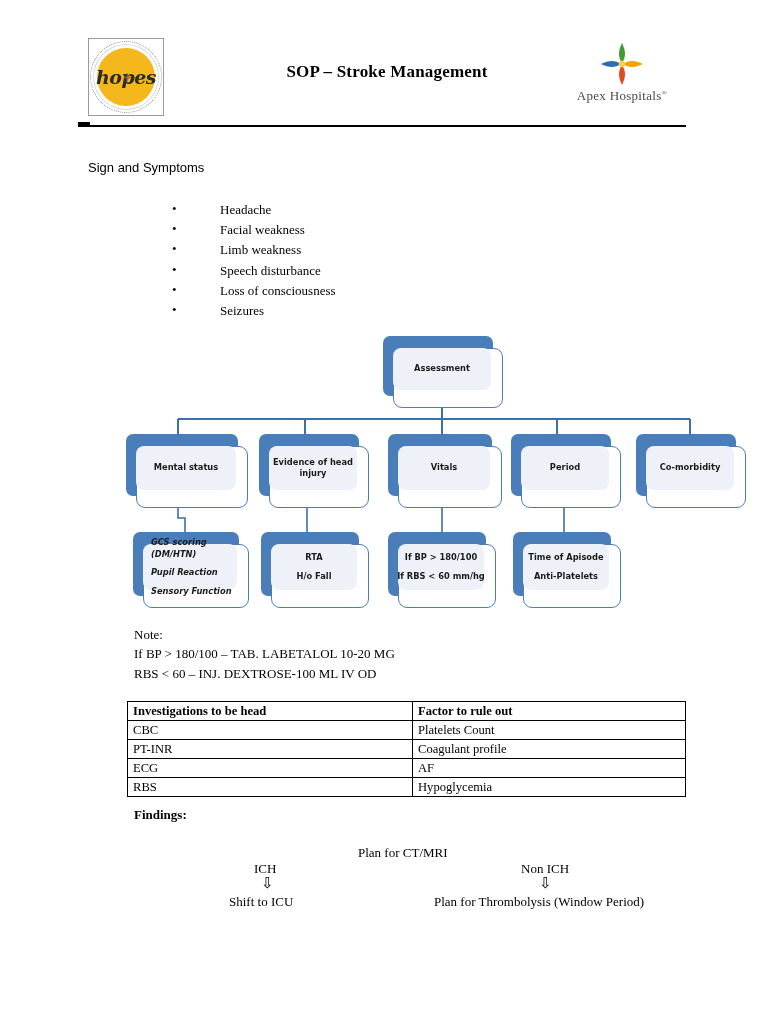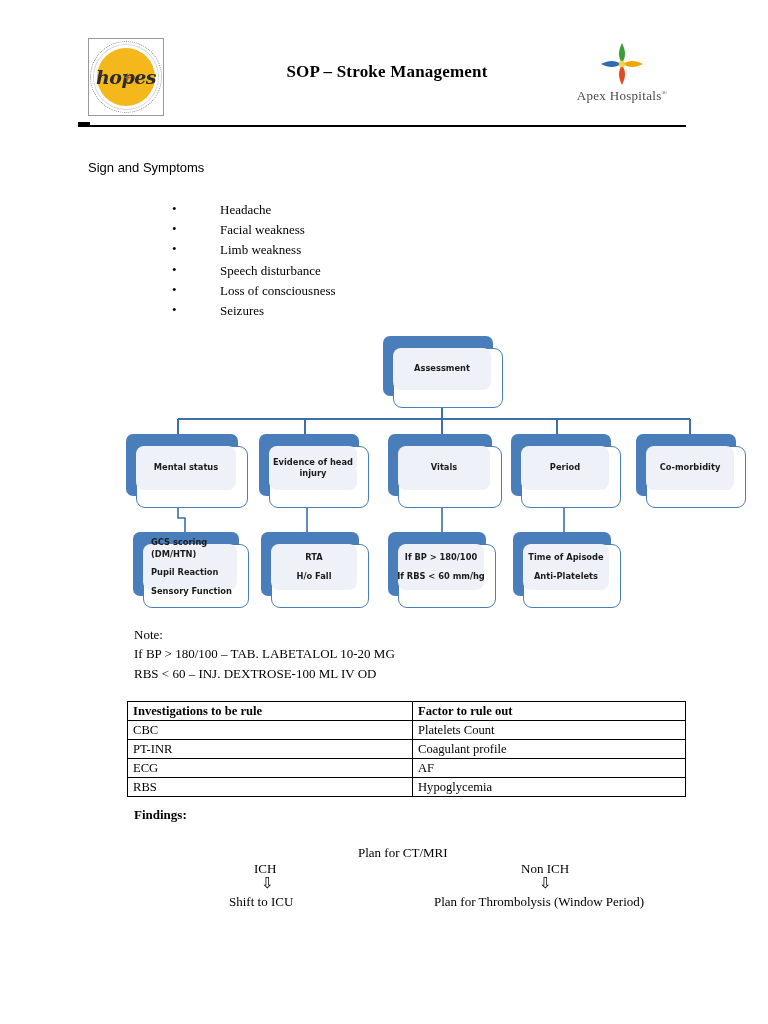--- a/index.html
+++ b/index.html
@@ -405,21 +405,21 @@
 </div>
 
 <div class="node" style="left:636px; top:434px; width:110px; height:74px;">
   <div class="back"></div>
   <div class="front"></div>
   <div class="inner">
     <div class="line">Co-morbidity</div>
   </div>
 </div>
 
-<div class="node" style="left:133px; top:532px; width:116px; height:76px;">
+<div class="node" style="left:133px; top:532px; width:116px; height:76px;font-style:italic;">
   <div class="back"></div>
   <div class="front"></div>
   <div class="inner left-align">
     <div class="line">GCS scoring</div>
     <div class="line">(DM/HTN)</div>
     <div class="line gap">Pupil Reaction</div>
     <div class="line gap">Sensory Function</div>
   </div>
 </div>
 
@@ -456,21 +456,21 @@
   <div class="note-line">RBS &lt; 60 – INJ. DEXTROSE-100 ML IV OD</div>
 </div>
 
 <table class="inv-table">
   <colgroup>
       <col class="c1">
       <col class="c2">
     </colgroup>
   <thead>
     <tr>
-      <th>Investigations to be rule</th>
+      <th>Investigations to be head</th>
       <th>Factor to rule out</th>
     </tr>
   </thead>
   <tbody>
     <tr>
       <td>CBC</td>
       <td>Platelets Count</td>
     </tr>
     <tr>
       <td>PT-INR</td>

